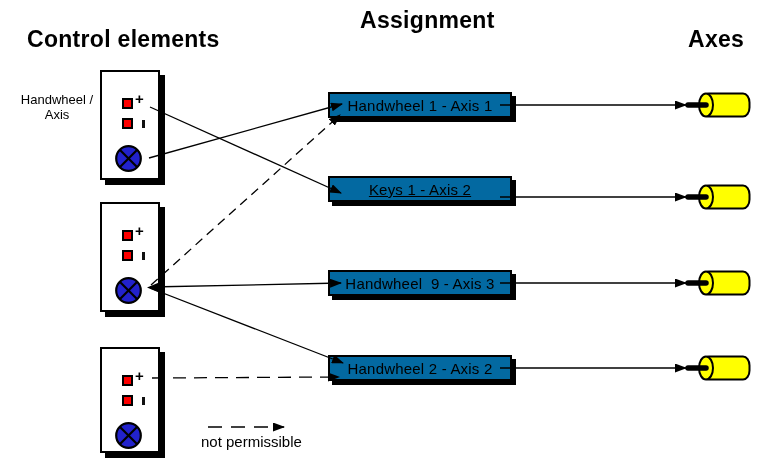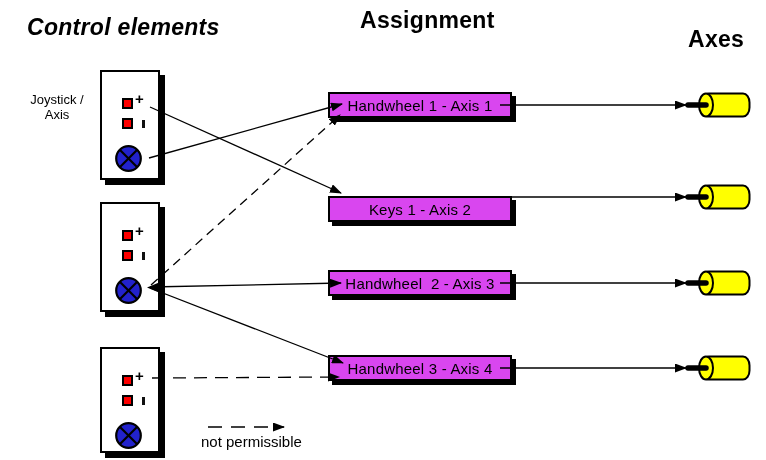--- a/index.html
+++ b/index.html
@@ -6,39 +6,39 @@
   .canvas{position:relative;width:766px;height:460px;background:#fff;overflow:hidden;
           font-family:"Liberation Sans",sans-serif;color:#000;}
   .hdr{position:absolute;font-weight:bold;font-size:23px;letter-spacing:.3px;white-space:nowrap;}
   .slabel{position:absolute;width:80px;text-align:center;font-size:13px;line-height:15px;}
   .cbox{position:absolute;left:100px;width:60px;background:#fff;border:2px solid #000;
         box-shadow:5px 5px 0 0 #000;box-sizing:border-box;}
   .sq{position:absolute;left:20px;width:7px;height:7px;background:#f00;border:2px solid #000;}
   .plus{position:absolute;left:33px;top:19px;font-weight:bold;font-size:15px;line-height:15px;}
   .tick{position:absolute;left:40px;top:48px;width:3px;height:8px;background:#111;}
   .hw{position:absolute;left:12px;top:72px;}
-  .abox{position:absolute;left:328px;width:184px;height:26px;background:#d946ef;
+  .abox{position:absolute;left:328px;width:184px;height:26px;background:#0369a1;
         border:2px solid #000;box-shadow:4px 4px 0 0 #000;box-sizing:border-box;
         display:flex;align-items:center;justify-content:center;}
   .abox span{font-size:15px;letter-spacing:.2px;white-space:pre;}
   .cyl{position:absolute;left:684px;}
   .wires{position:absolute;left:0;top:0;pointer-events:none;}
   .legend-label{position:absolute;left:189px;top:433px;font-size:15px;white-space:nowrap;margin-left:12px;}
 </style>
 </head>
 <body>
 
 <div class="canvas">
 
-  <div class="hdr" style="left:27px;top:14px;font-style:italic;">Control elements</div>
+  <div class="hdr" style="left:27px;top:26px;">Control elements</div>
   <div class="hdr" style="left:360px;top:7px;">Assignment</div>
   <div class="hdr" style="left:688px;top:26px;">Axes</div>
 
   <div class="slabel" style="left:17px;top:92px;">
-    <div>Joystick /</div>
+    <div>Handwheel /</div>
     <div>Axis</div>
   </div>
 
   <div class="cbox" style="top:70px;height:110px;">
     <div class="sq" style="top:26px;"></div>
     <div class="plus">+</div>
     <div class="sq" style="top:46px;"></div>
     <div class="tick"></div>
     <svg class="hw" width="29" height="29" viewBox="0 0 29 29">
       <circle cx="14.5" cy="14.5" r="12.3" fill="#2222cc" stroke="#000" stroke-width="2.2"></circle>
@@ -67,28 +67,28 @@
     <svg class="hw" width="29" height="29" viewBox="0 0 29 29">
       <circle cx="14.5" cy="14.5" r="12.3" fill="#2222cc" stroke="#000" stroke-width="2.2"></circle>
       <line x1="6" y1="6" x2="23" y2="23" stroke="#000" stroke-width="2.2"></line>
       <line x1="23" y1="6" x2="6" y2="23" stroke="#000" stroke-width="2.2"></line>
     </svg>
   </div>
 
   <div class="abox" style="top:92px;">
     <span>Handwheel 1 - Axis 1</span>
     </div>
-  <div class="abox" style="top:196px;">
+  <div class="abox" style="top:176px;text-decoration:underline;">
     <span>Keys 1 - Axis 2</span>
     </div>
   <div class="abox" style="top:270px;">
-    <span>Handwheel  2 - Axis 3</span>
+    <span>Handwheel  9 - Axis 3</span>
     </div>
   <div class="abox" style="top:355px;">
-    <span>Handwheel 3 - Axis 4</span>
+    <span>Handwheel 2 - Axis 2</span>
     </div>
 
   <svg class="cyl" style="top:92px;" width="68" height="26" viewBox="0 0 68 26">
     <rect x="18" y="1.5" width="47.5" height="23" rx="6.5" ry="9" fill="#ffff00" stroke="#000" stroke-width="2"></rect>
     <ellipse cx="22" cy="13" rx="7" ry="11.5" fill="#ffff00" stroke="#000" stroke-width="2"></ellipse>
     <line x1="4" y1="13" x2="22" y2="13" stroke="#000" stroke-width="5.5" stroke-linecap="round"></line>
   </svg>
   <svg class="cyl" style="top:184px;" width="68" height="26" viewBox="0 0 68 26">
     <rect x="18" y="1.5" width="47.5" height="23" rx="6.5" ry="9" fill="#ffff00" stroke="#000" stroke-width="2"></rect>
     <ellipse cx="22" cy="13" rx="7" ry="11.5" fill="#ffff00" stroke="#000" stroke-width="2"></ellipse>

